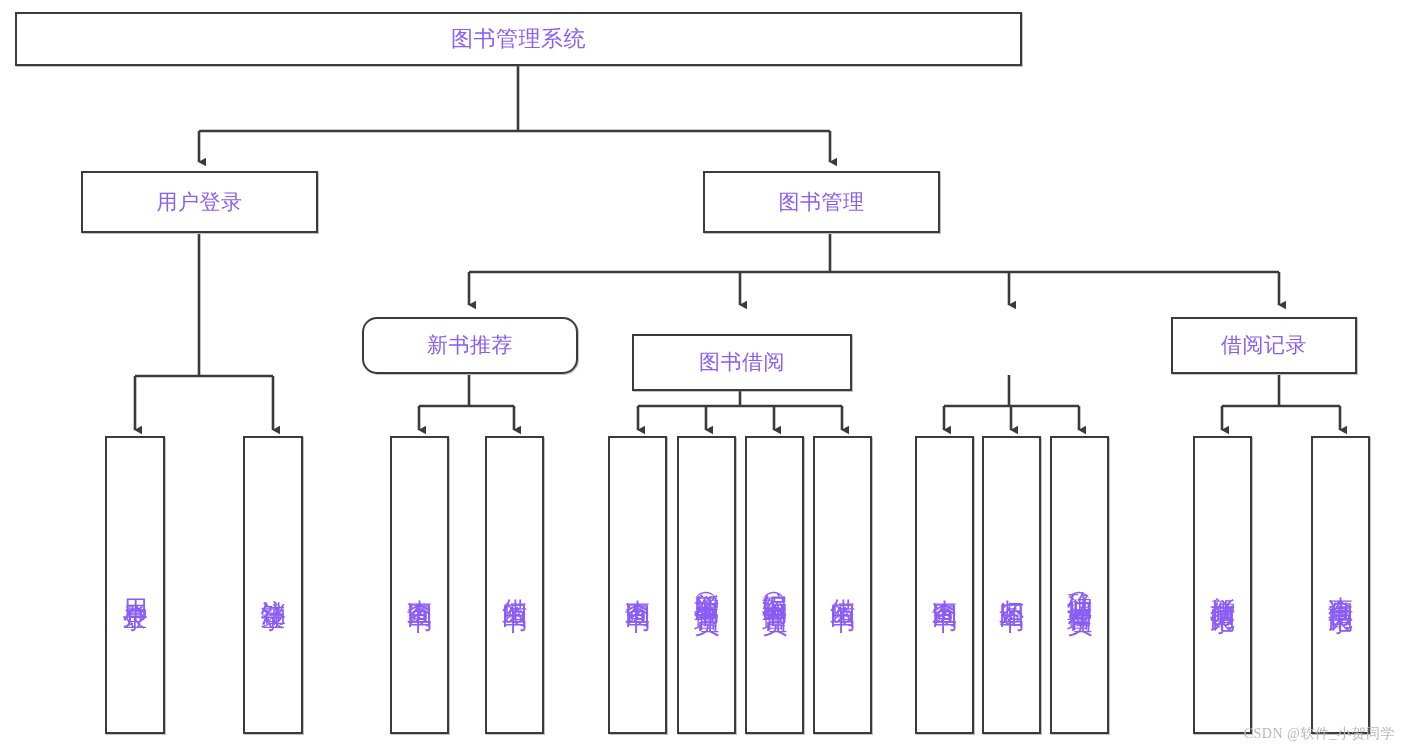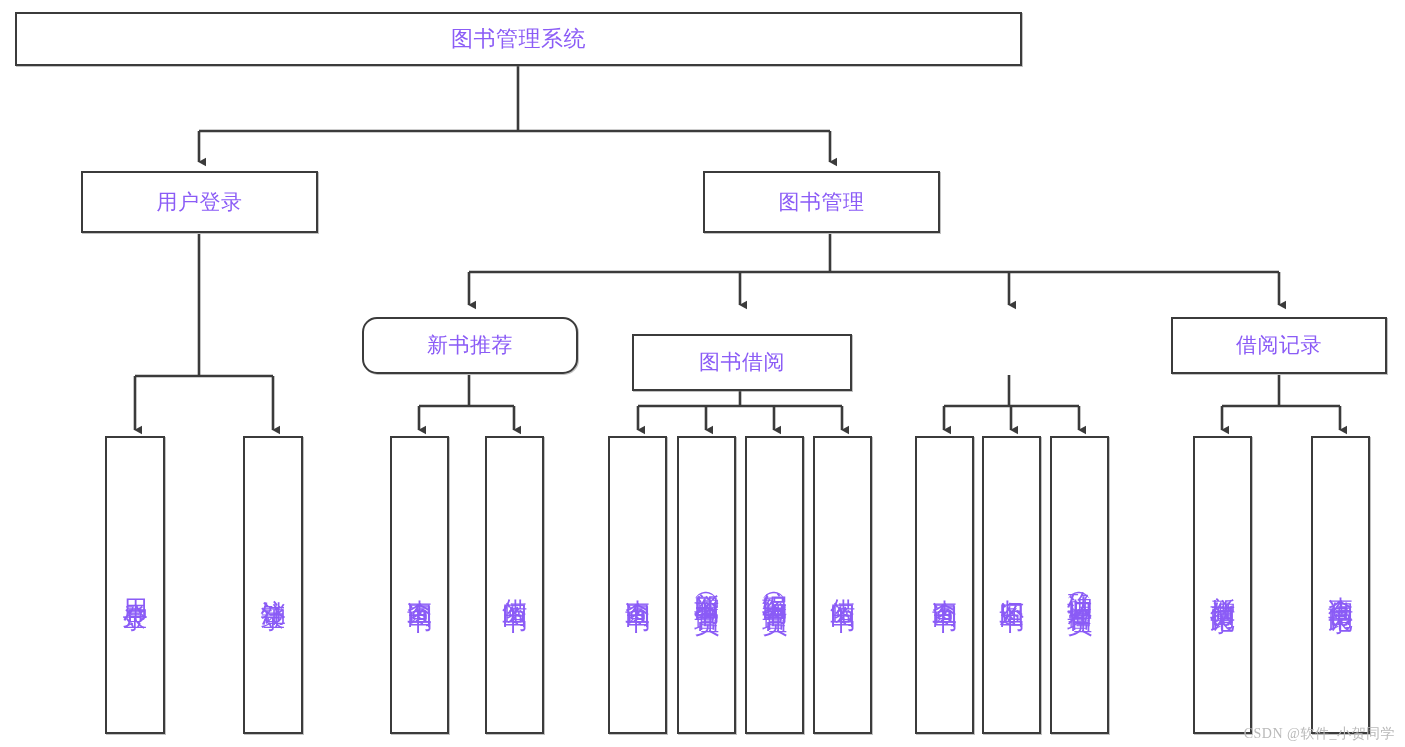--- a/index.html
+++ b/index.html
@@ -142,21 +142,21 @@
   <div class="node h" style="left:696px; top:171px; width:237px; height:62px;margin-left:7px;">
     <span class="label">图书管理</span>
   </div>
 
   <div class="node h" style="left:362px; top:317px; width:216px; height:57px;border-radius:15px;">
     <span class="label">新书推荐</span>
   </div>
   <div class="node h" style="left:632px; top:334px; width:220px; height:57px;">
     <span class="label">图书借阅</span>
   </div>
-  <div class="node h" style="left:1171px; top:317px; width:216px; height:57px;">
+  <div class="node h" style="left:1171px; top:317px; width:186px; height:57px;">
     <span class="label">借阅记录</span>
   </div>
 
   <div class="node v" style="left:105px; top:436px; width:60px; height:298px;">
     <span class="label">用户登录</span>
   </div>
   <div class="node v" style="left:243px; top:436px; width:60px; height:298px;">
     <span class="label">注销登录</span>
   </div>
 

